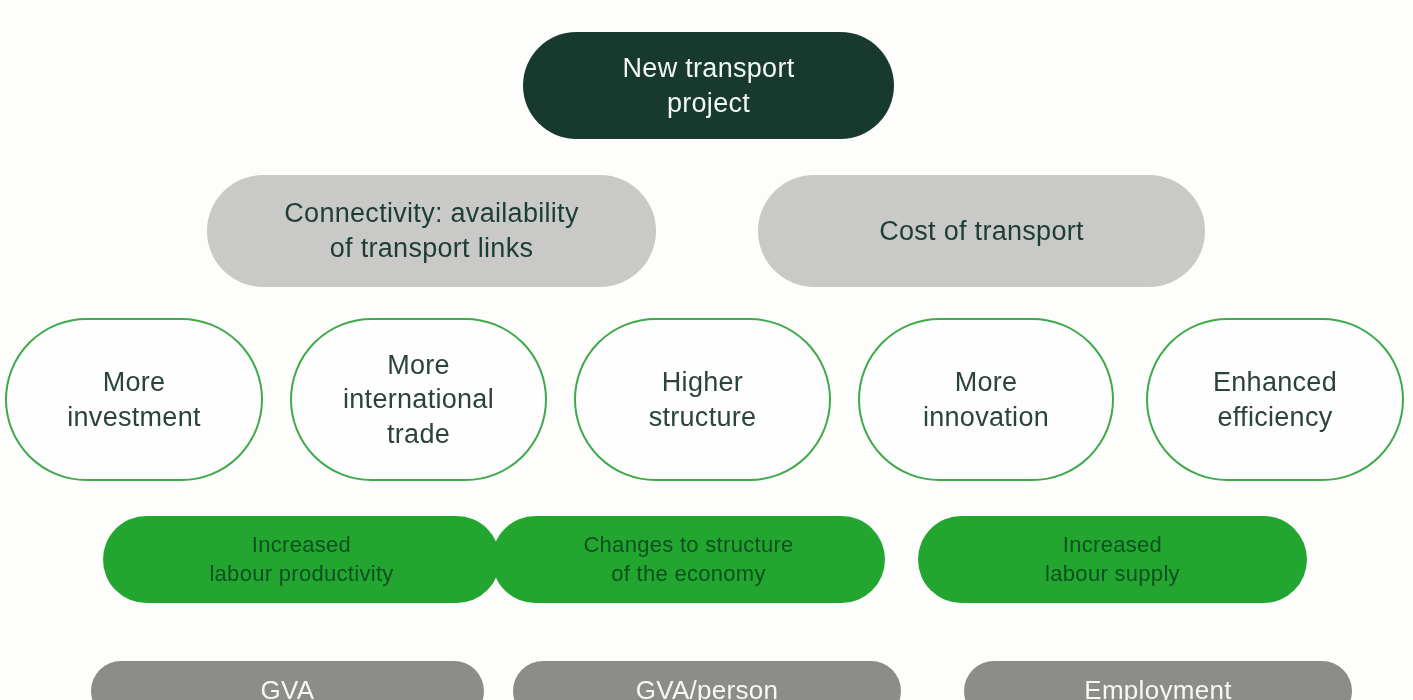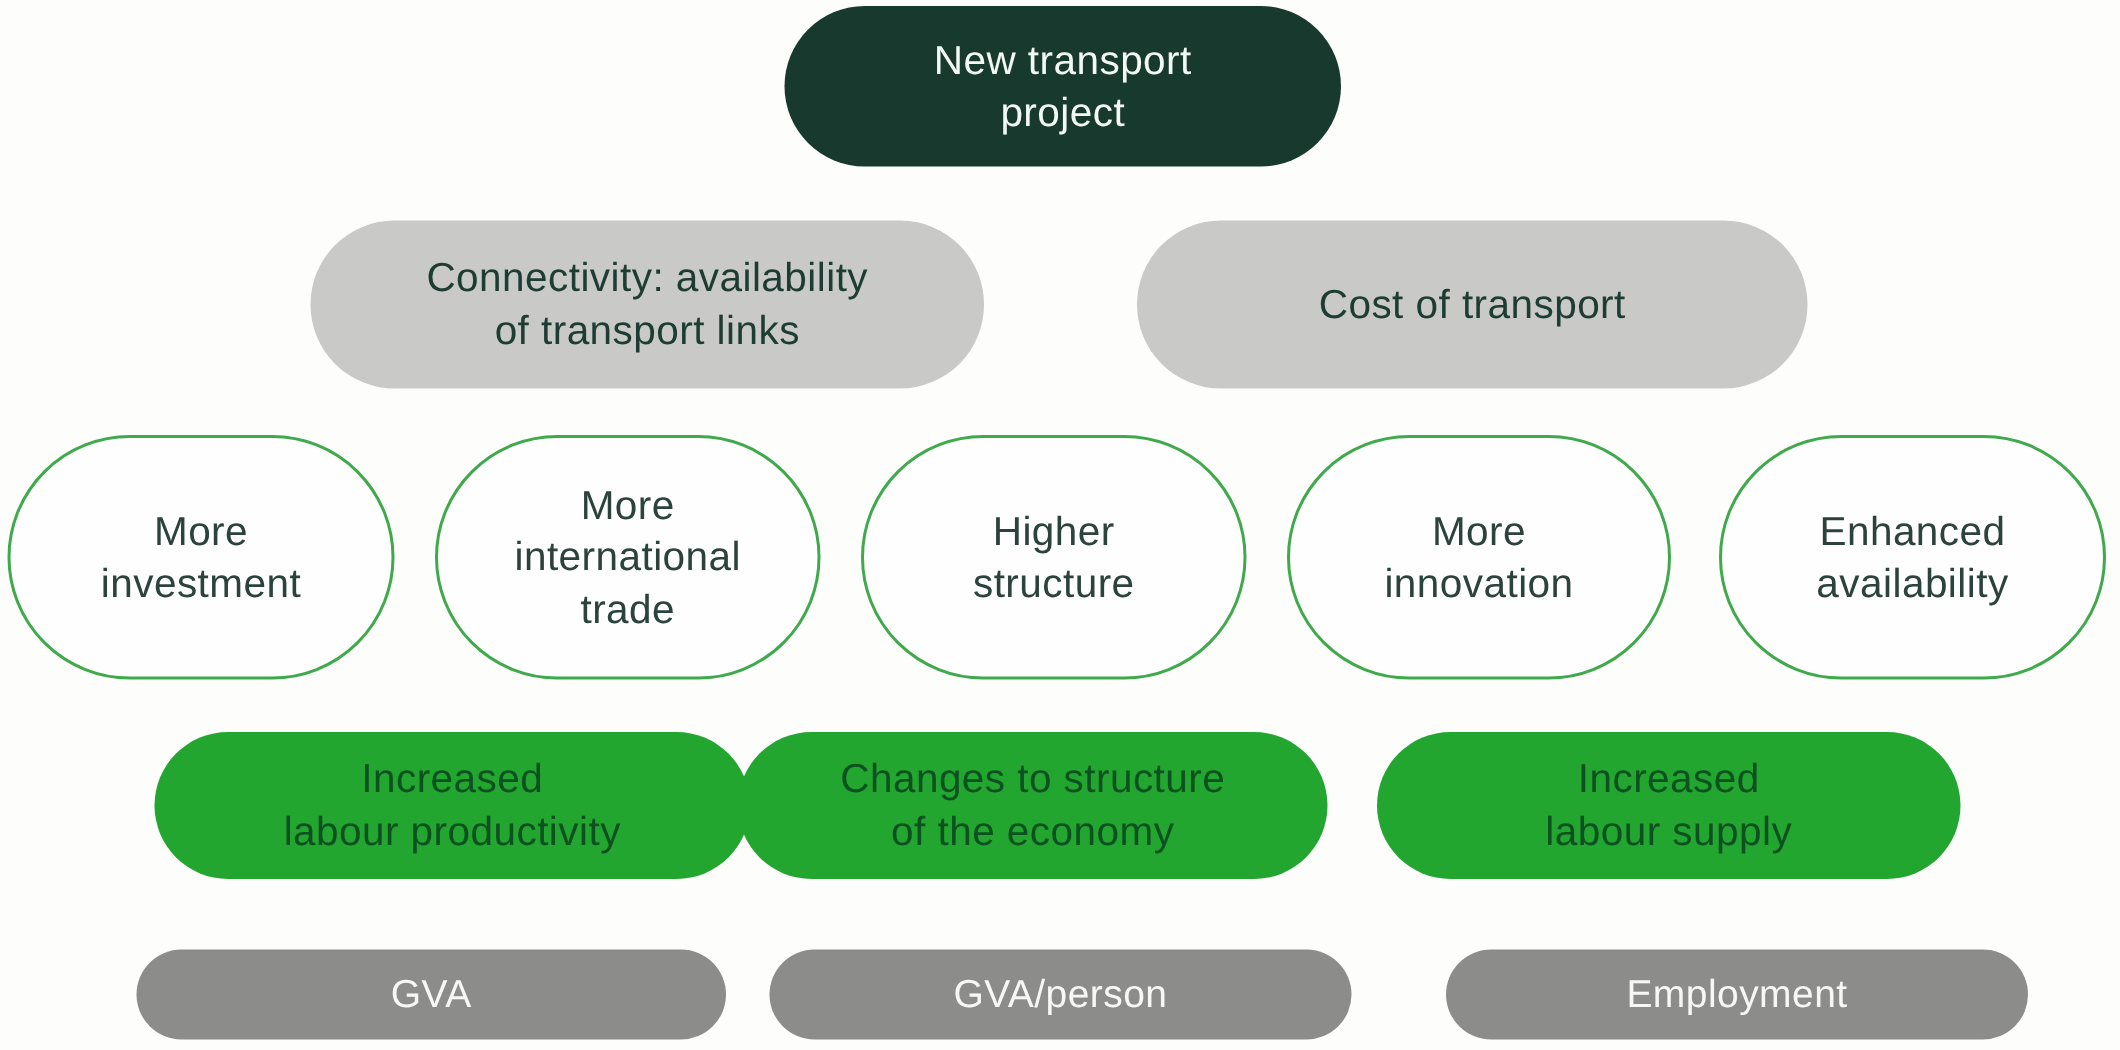--- a/index.html
+++ b/index.html
@@ -17,20 +17,21 @@
   .node {
     position: absolute;
     display: flex;
     align-items: center;
     justify-content: center;
     text-align: center;
     white-space: pre-line;
     box-sizing: border-box;
     line-height: 1.28;
     letter-spacing: 0.3px;
+    margin-top: 28px;
   }
   
   .root-node {
     left: 523px; top: 4px;
     width: 371px; height: 107px;
     background: #18392d;
     color: #f2f8f4;
     border-radius: 54px;
     font-size: 27px;
   }
@@ -56,25 +57,25 @@
     font-size: 27px;
   }
   #mechanism-0 { left: 5px;    width: 258px; }
   #mechanism-1 { left: 290px;  width: 257px; }
   #mechanism-2 { left: 574px;  width: 257px; }
   #mechanism-3 { left: 858px;  width: 256px; }
   #mechanism-4 { left: 1146px; width: 258px; }
   
   .impact-node {
     top: 488px;
-    height: 98px;
+    height: 87px;
     background: #22a62f;
     color: #0d5121;
     border-radius: 56px;
-    font-size: 27px;
+    font-size: 22px;
   }
   #impact-0 { left: 103px; width: 397px; }
   #impact-1 { left: 492px; width: 393px; }
   #impact-2 { left: 918px; width: 389px; }
   
   .metric-node {
     top: 633px;
     height: 60px;
     background: #8c8c8a;
     color: #f7f7f5;
@@ -100,21 +101,21 @@
   <div class="node mechanism-node" id="mechanism-0">More
 investment</div>
   <div class="node mechanism-node" id="mechanism-1">More
 international
 trade</div>
   <div class="node mechanism-node" id="mechanism-2">Higher
 structure</div>
   <div class="node mechanism-node" id="mechanism-3">More
 innovation</div>
   <div class="node mechanism-node" id="mechanism-4">Enhanced
-availability</div>
+efficiency</div>
 
   <div class="node impact-node" id="impact-0">Increased
 labour productivity</div>
   <div class="node impact-node" id="impact-1">Changes to structure
 of the economy</div>
   <div class="node impact-node" id="impact-2">Increased
 labour supply</div>
 
   <div class="node metric-node" id="metric-0">GVA</div>
   <div class="node metric-node" id="metric-1">GVA/person</div>

